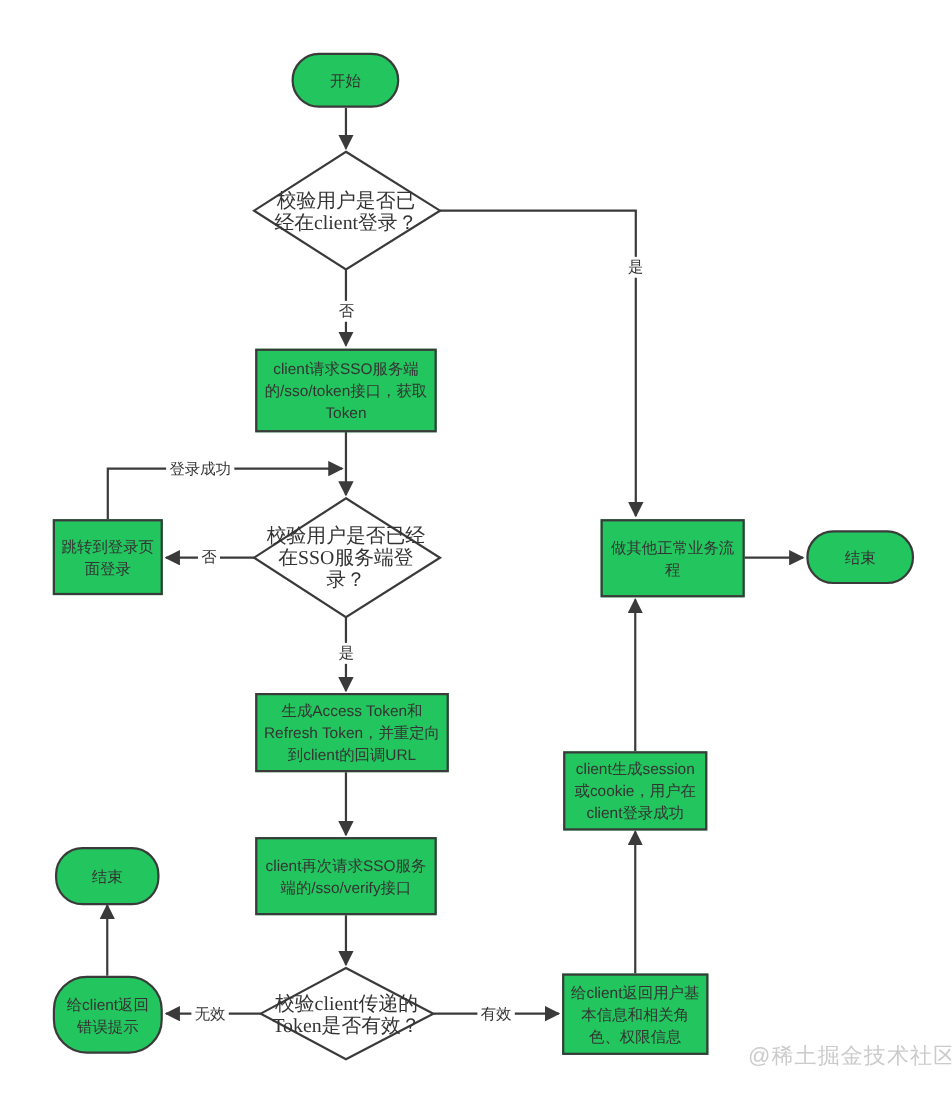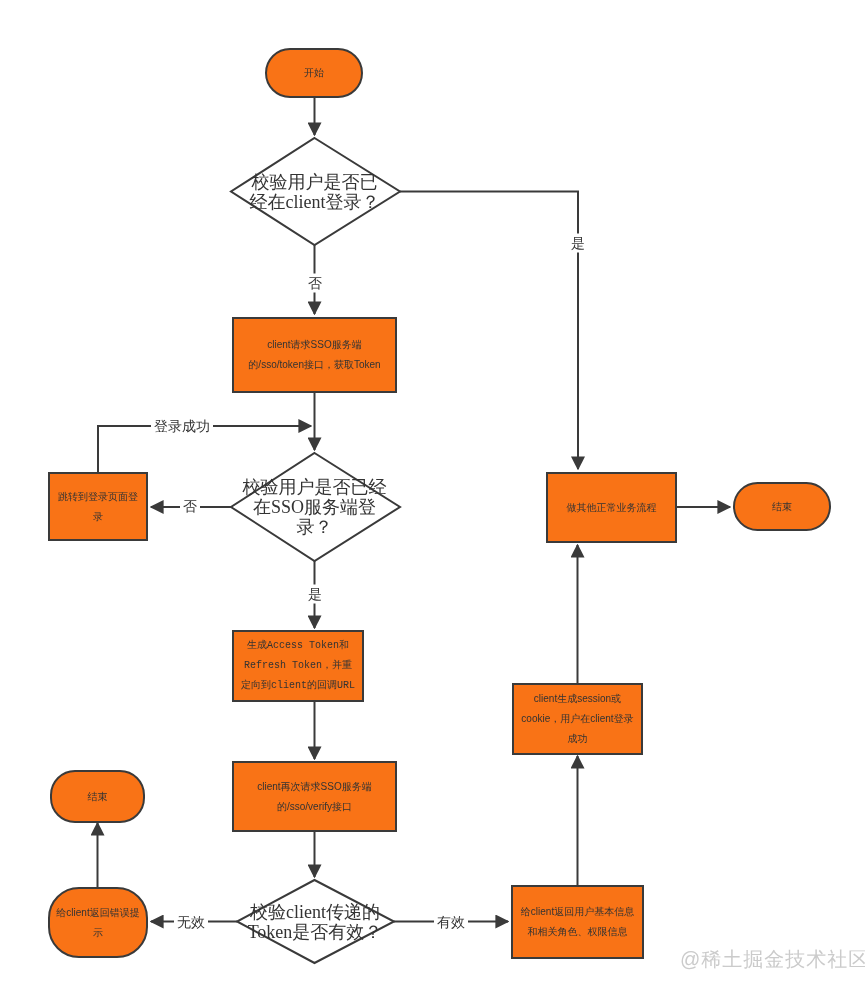--- a/index.html
+++ b/index.html
@@ -23,27 +23,27 @@
     stroke-width: 2;
   }
   .wires polygon.diamond {
     fill: #ffffff;
     stroke: #3a3a3a;
     stroke-width: 2;
   }
   .node {
     position: absolute;
     box-sizing: border-box;
-    background: #f97316;
+    background: #22c55e;
     border: 2px solid #3a3a3a;
     display: flex;
     align-items: center;
     justify-content: center;
     text-align: center;
-    font-size: 10px;
+    font-size: 14px;
     line-height: 20px;
     padding: 2px 6px;
   }
   .node.terminator { border-radius: 25px; }
   .diamond-label {
     position: absolute;
     display: flex;
     align-items: center;
     justify-content: center;
     text-align: center;
@@ -109,21 +109,21 @@
   </div>
 
   <div class="node" style="left:232px; top:317px; width:165px; height:76px;">
     <span>client请求SSO服务端的/sso/token接口，获取Token</span>
   </div>
 
   <div class="node" style="left:48px; top:472px; width:100px; height:69px;">
     <span>跳转到登录页面登录</span>
   </div>
 
-  <div class="node" style="left:232px; top:630px; width:132px; height:72px;font-family:Liberation Mono, monospace;">
+  <div class="node" style="left:232px; top:630px; width:176px; height:72px;">
     <span>生成Access Token和Refresh Token，并重定向到client的回调URL</span>
   </div>
 
   <div class="node" style="left:232px; top:761px; width:165px; height:71px;">
     <span>client再次请求SSO服务端的/sso/verify接口</span>
   </div>
 
   <div class="node" style="left:48px; top:887px; width:100px; height:71px;border-radius:31px;">
     <span>给client返回错误提示</span>
   </div>

